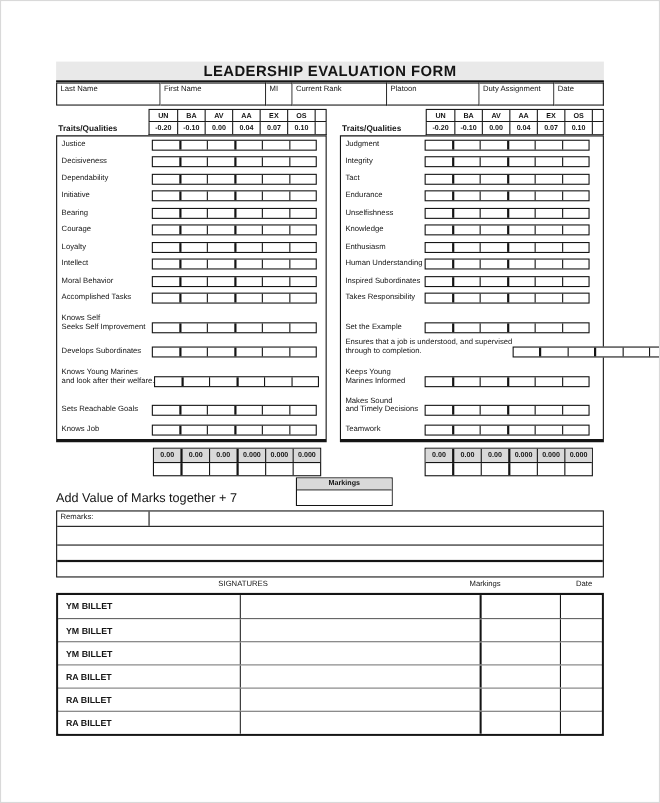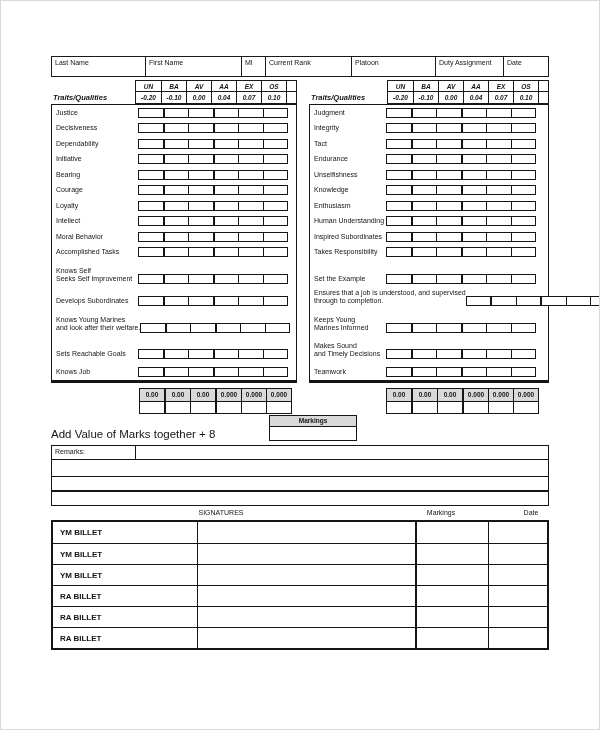--- a/index.html
+++ b/index.html
@@ -15,21 +15,21 @@
   .fields{display:flex;height:21px;}
   .fcell{border:1px solid #1a1a1a;border-left:none;box-sizing:border-box;background:#fff;}
   .fcell:first-child{border-left:1px solid #1a1a1a;}
   .flabel{display:block;font-size:7px;padding:2px 0 0 3px;}
 
   
   .rating{display:flex;gap:12px;margin-top:3px;}
   .half{box-sizing:border-box;}
   .half-left{width:246px;}
   .half-right{width:240px;}
-  .rhead{display:flex;align-items:flex-end;font-style:italic;}
+  .rhead{display:flex;align-items:flex-end;}
   .hlabel{flex:1;font-size:7.5px;font-weight:bold;padding:0 0 2px 2px;}
   .cellsbox{width:162px;box-sizing:border-box;}
   .crow{display:flex;height:12px;box-sizing:border-box;border:1px solid #1a1a1a;background:#fff;}
   .crow + .crow{border-top:none;}
   .ccell{width:25px;box-sizing:border-box;border-left:1px solid #1a1a1a;font-size:6.5px;
          font-weight:bold;text-align:center;line-height:11px;overflow:hidden;}
   .ccell:first-child{border-left:none;}
   .ccell.extra{width:auto;flex:1;}
 
   .tbox{border:1.5px solid #151515;border-bottom-width:3px;box-sizing:border-box;}
@@ -84,32 +84,33 @@
   
   .siglabels{position:relative;height:11px;margin-top:3px;font-size:7px;}
   .siglabels span{position:absolute;transform:translateX(-50%);white-space:nowrap;}
   .sl-sig{left:170px;}
   .sl-mark{left:390px;}
   .sl-date{left:480px;}
   .sigtable{border:2px solid #151515;box-sizing:border-box;}
   .srow{display:flex;height:21px;box-sizing:border-box;}
   .srow + .srow{border-top:1.5px solid #151515;}
   .scell{box-sizing:border-box;background:#fff;}
-  .scell.billet{width:145px;border-right:1px solid #151515;font-size:8px;font-weight:bold;
+  .scell.billet{width:166px;border-right:1px solid #151515;font-size:8px;font-weight:bold;
                 line-height:21px;padding-left:7px;}
   .scell.sig{width:219px;border-right:2px solid #151515;}
   .scell.mark{width:72px;border-right:1px solid #151515;}
   .scell.date{flex:1;}
 </style>
 </head>
 <body>
 
 <div class="page">
   <div class="form">
 
+    <div class="title">LEADERSHIP EVALUATION FORM</div>
 
     <div class="fields">
         <div class="fcell" style="width: 95px;">
           <span class="flabel">Last Name</span>
         </div>
         <div class="fcell" style="width: 96px;">
           <span class="flabel">First Name</span>
         </div>
         <div class="fcell" style="width: 24px;">
           <span class="flabel">MI</span>
@@ -617,21 +618,21 @@
                 <div class="tcell"></div>
                 <div class="tcell"></div>
               </div>
             </div>
           </div>
         </div>
     </div>
 
 
     <div class="addrow">
-      <div class="addtext">Add Value of Marks together + 8</div>
+      <div class="addtext">Add Value of Marks together + 7</div>
       <div class="markbox">
         <div class="markhead">Markings</div>
         <div class="markval"></div>
       </div>
     </div>
 
     <div class="remarks">
       <div class="rrow1">
         <div class="rlabel">Remarks:</div>
         <div class="rrest"></div>

